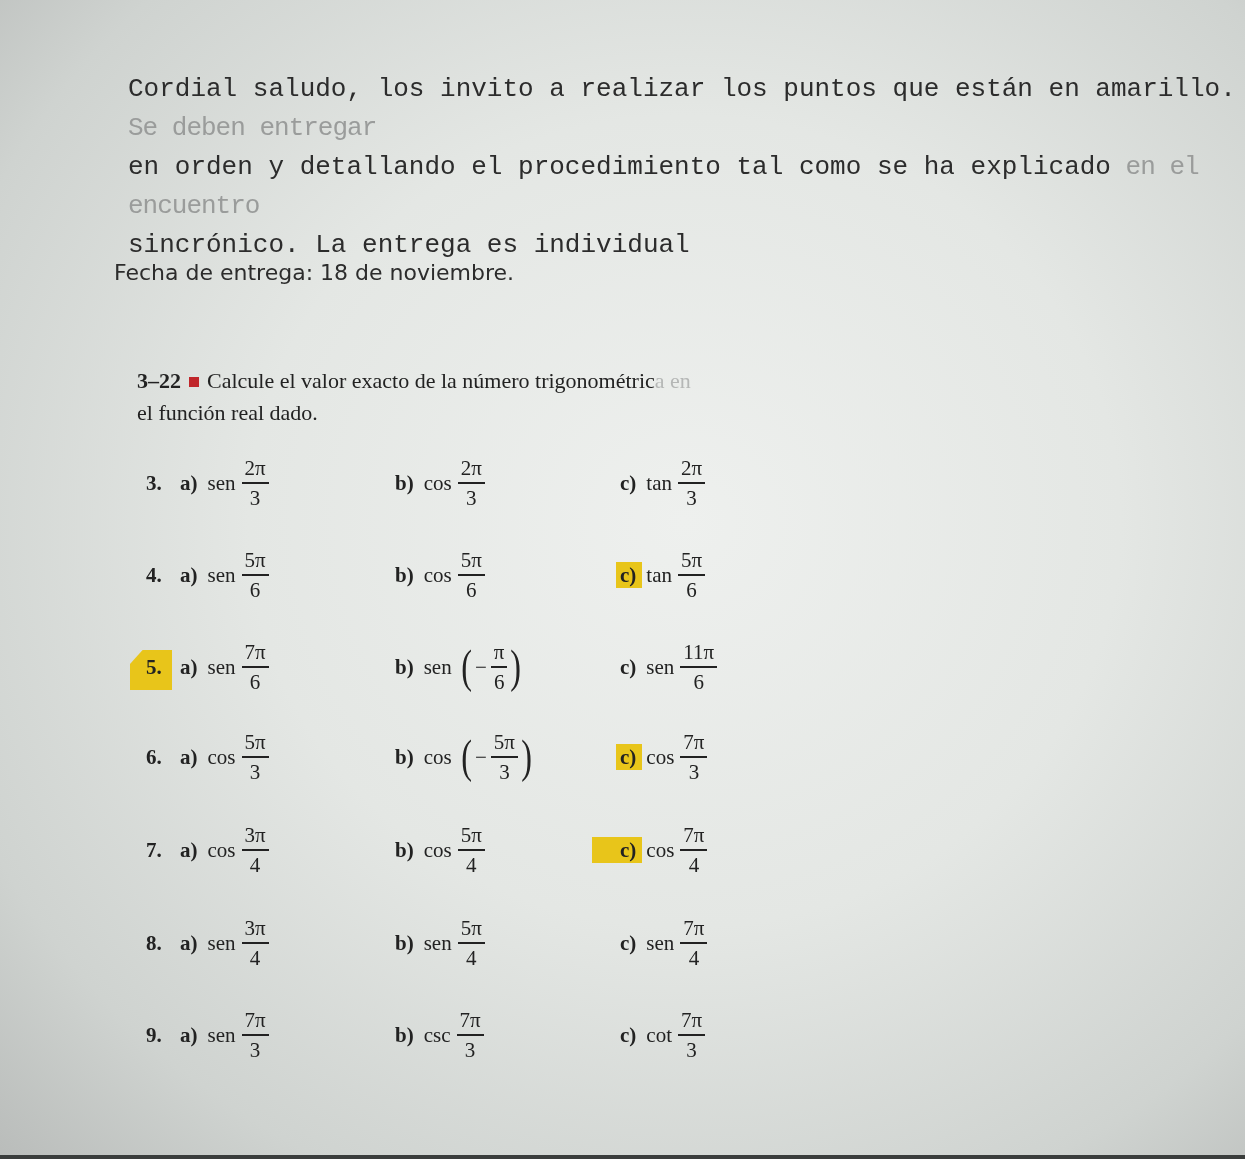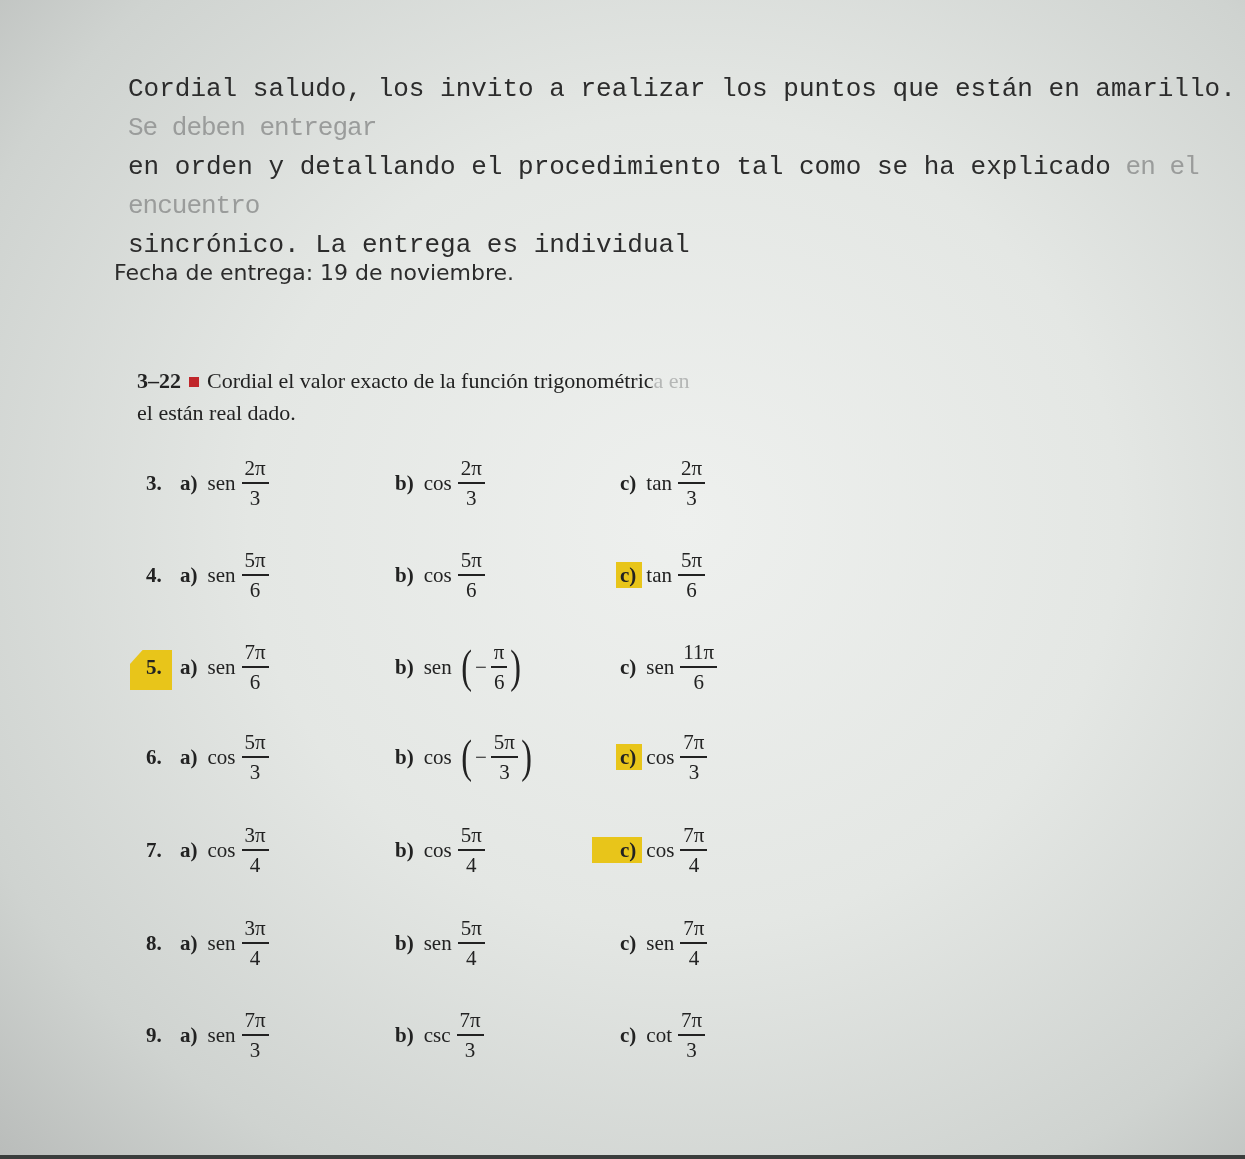--- a/index.html
+++ b/index.html
@@ -41,25 +41,25 @@
 </style>
 </head>
 <body>
 
 <div class="intro">
   <p><span>Cordial saludo, los invito a realizar los puntos que están en amarillo.</span><span class="faded"> Se deben entregar</span></p>
   <p><span>en orden y detallando el procedimiento tal como se ha explicado</span><span class="faded"> en el encuentro</span></p>
   <p>sincrónico.  La entrega es individual</p>
 </div>
 
-<div class="due">Fecha de entrega: 19 de noviembre.</div>
+<div class="due">Fecha de entrega: 18 de noviembre.</div>
 
 <div class="instr">
-  <span class="num">3–22</span><span class="square"></span><span>Cordial el valor exacto de la función trigonométric</span><span class="faded-end">a en</span><br>
-  <span>el están real dado.</span>
+  <span class="num">3–22</span><span class="square"></span><span>Calcule el valor exacto de la número trigonométric</span><span class="faded-end">a en</span><br>
+  <span>el función real dado.</span>
 </div>
 
 <div id="problems">
     <div class="row" style="top: 448px;">
       <span class="pnum" style="z-index: 1;">3.</span>
       <div class="item" style="left: 180px;">
         <span class="lbl">a)</span>
         <span class="fn">sen</span>
         <span class="frac">
           <span class="n">2π</span>

